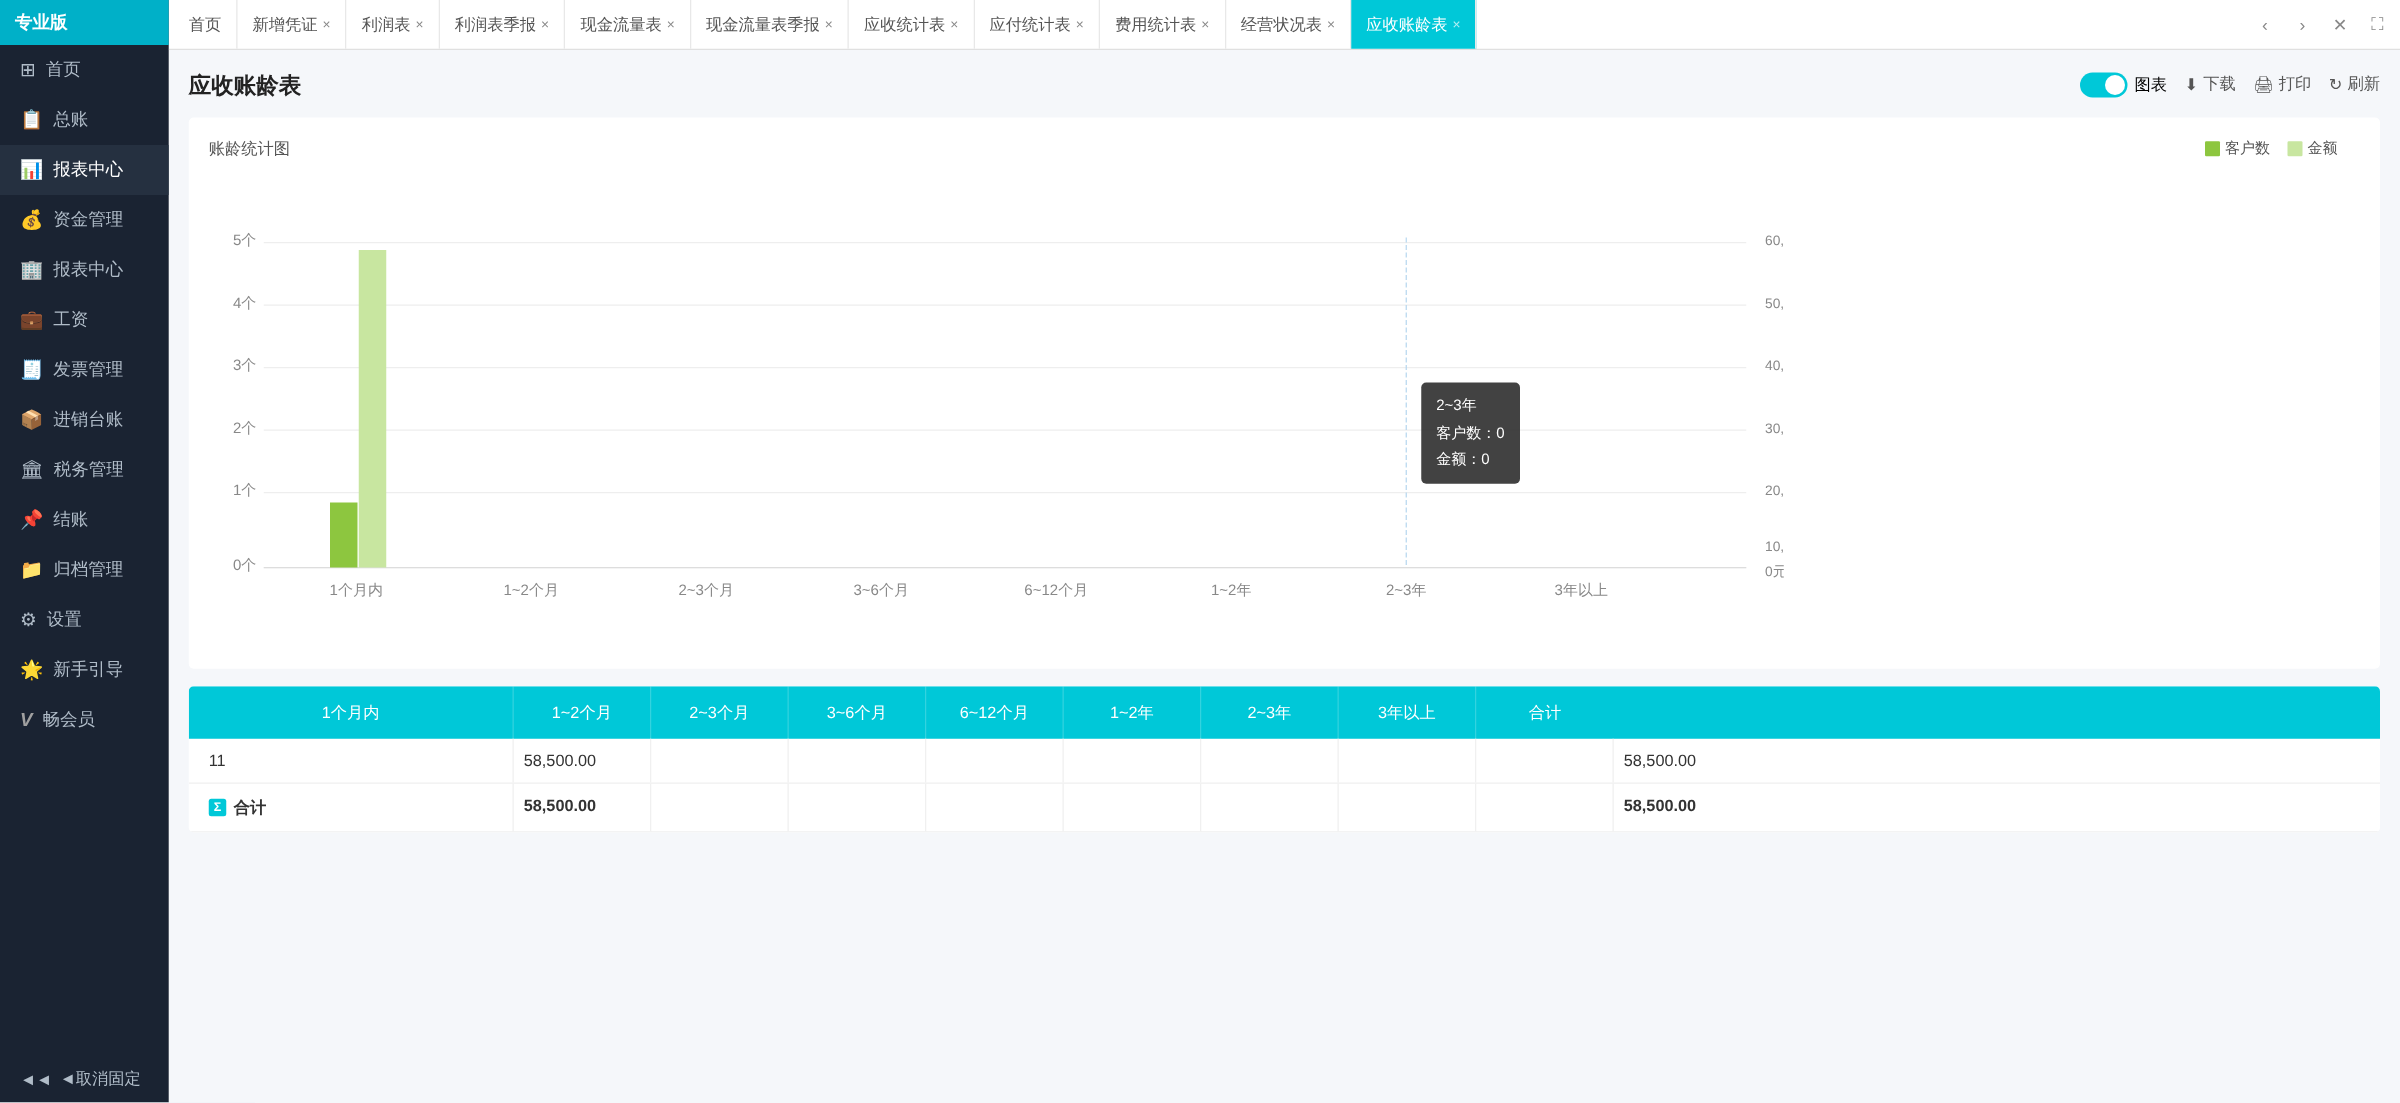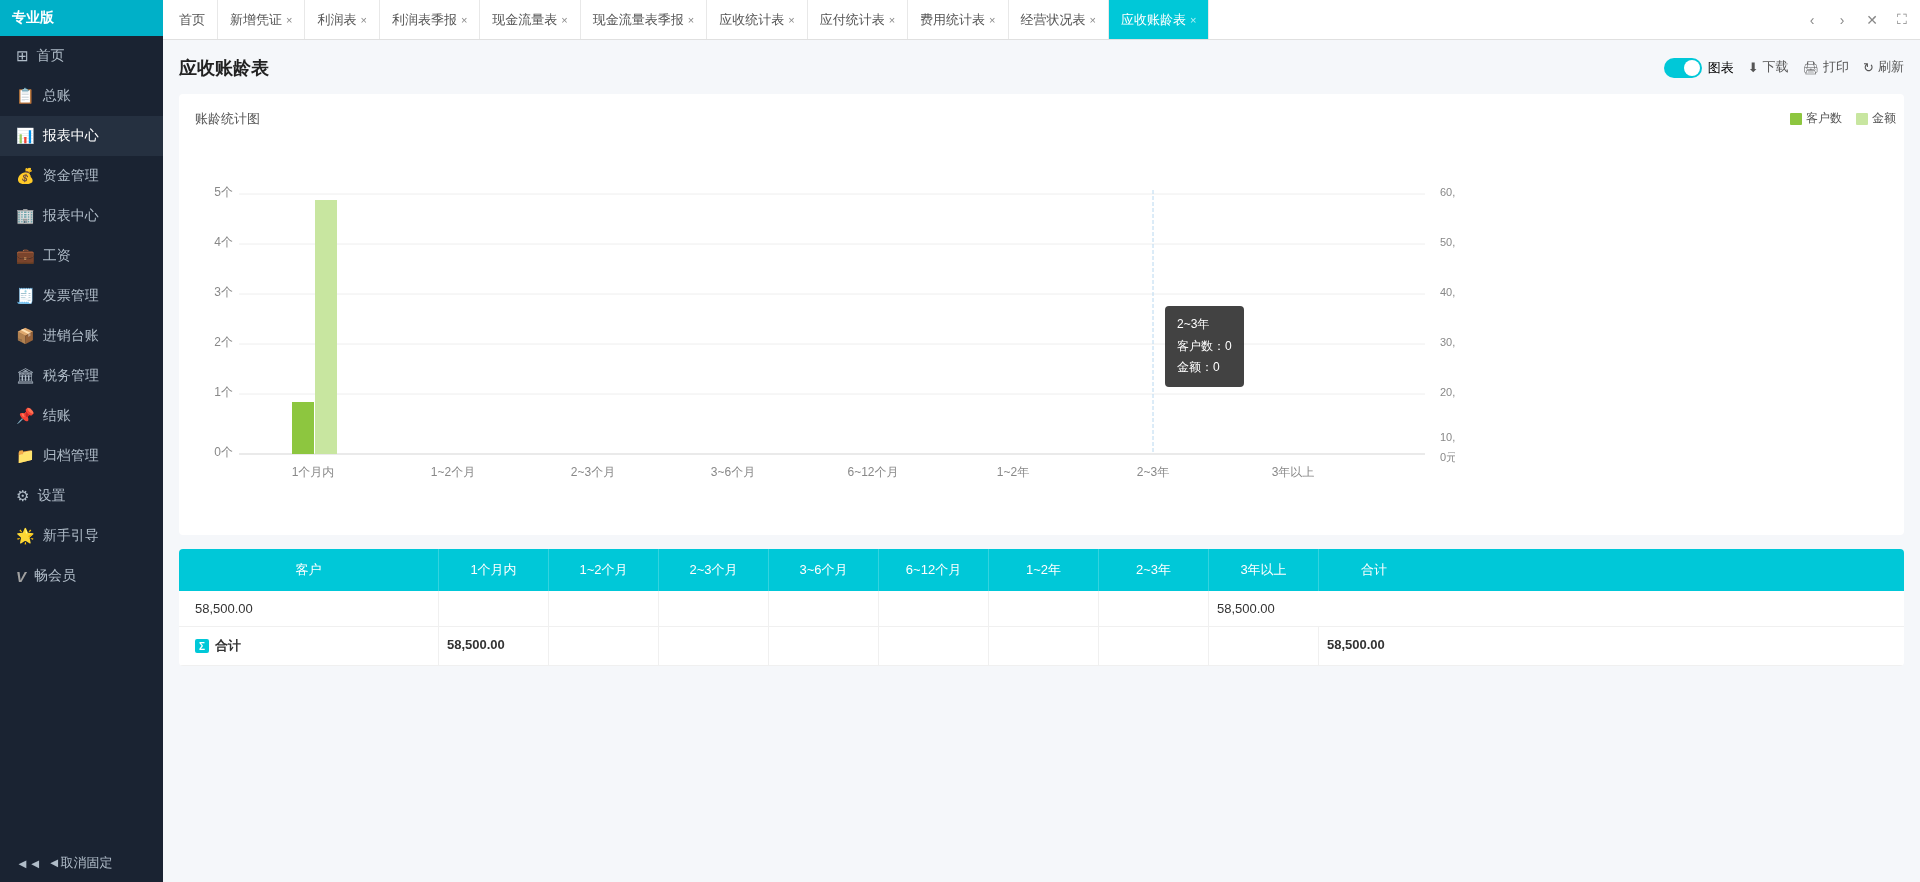--- a/index.html
+++ b/index.html
@@ -1,20 +1,20 @@
 <!DOCTYPE html>
 <html><head>
   <meta charset="utf-8">
   <style>
     * { box-sizing: border-box; margin: 0; padding: 0; }
     body { font-family: 'Microsoft YaHei', Arial, sans-serif; font-size: 13px; background: #f0f2f5; display: flex; height: 882px; overflow: hidden; }
 
     
     .sidebar {
-      width: 163px;
+      width: 135px;
       background: #1a2332;
       color: #ccc;
       display: flex;
       flex-direction: column;
       flex-shrink: 0;
       height: 100%;
     }
     .sidebar-logo {
       background: #00b0c8;
       height: 36px;
@@ -161,21 +161,21 @@
       background: white;
       border-radius: 4px;
       padding: 16px;
       margin-bottom: 14px;
       position: relative;
     }
     .chart-title { font-size: 13px; color: #555; margin-bottom: 18px; }
     .chart-legend {
       position: absolute;
       top: 16px;
-      right: 8px;
+      right: 34px;
       display: flex;
       gap: 14px;
       font-size: 12px;
       color: #555;
       align-items: center;
     }
     .legend-item { display: flex; align-items: center; gap: 4px; }
     .legend-dot { width: 12px; height: 12px; border-radius: 1px; }
 
     
@@ -461,33 +461,33 @@
         <div class="tooltip-box" style="position:absolute; left:970px; top:160px; background:rgba(40,40,40,0.88); color:white; font-size:12px; padding:8px 12px; border-radius:4px; line-height:1.8;">
           <div>2~3年</div>
           <div>客户数：0</div>
           <div>金额：0</div>
         </div>
       </div>
     </div>
 
     <div class="data-table">
       <div class="table-header">
-        <div class="table-header-cell">客户</div>
         <div class="table-header-cell">1个月内</div>
         <div class="table-header-cell">1~2个月</div>
         <div class="table-header-cell">2~3个月</div>
         <div class="table-header-cell">3~6个月</div>
         <div class="table-header-cell">6~12个月</div>
         <div class="table-header-cell">1~2年</div>
         <div class="table-header-cell">2~3年</div>
         <div class="table-header-cell">3年以上</div>
         <div class="table-header-cell">合计</div>
       </div>
 
       <div class="table-row">
+        <div class="table-cell">11</div>
         <div class="table-cell">58,500.00</div>
         <div class="table-cell"></div>
         <div class="table-cell"></div>
         <div class="table-cell"></div>
         <div class="table-cell"></div>
         <div class="table-cell"></div>
         <div class="table-cell"></div>
         <div class="table-cell"></div>
         <div class="table-cell">58,500.00</div>
       </div>

